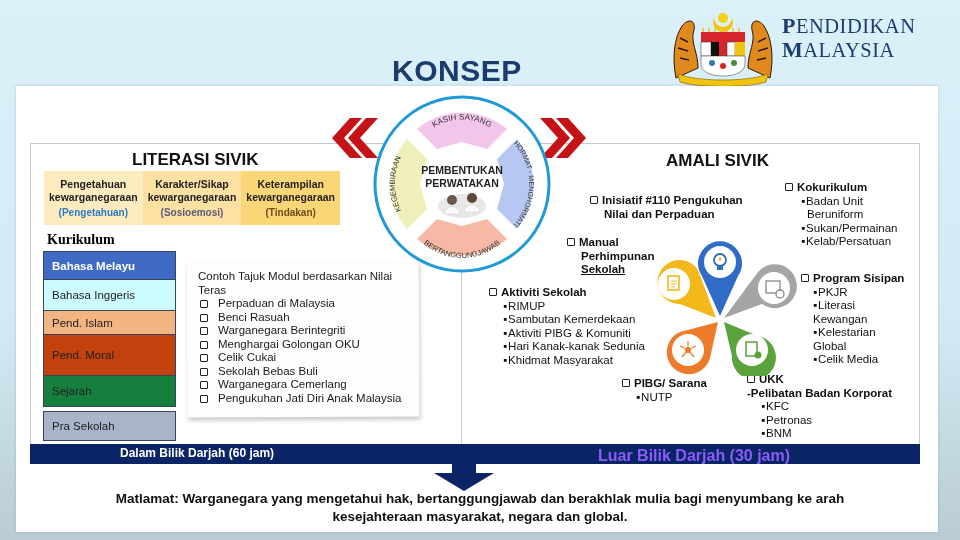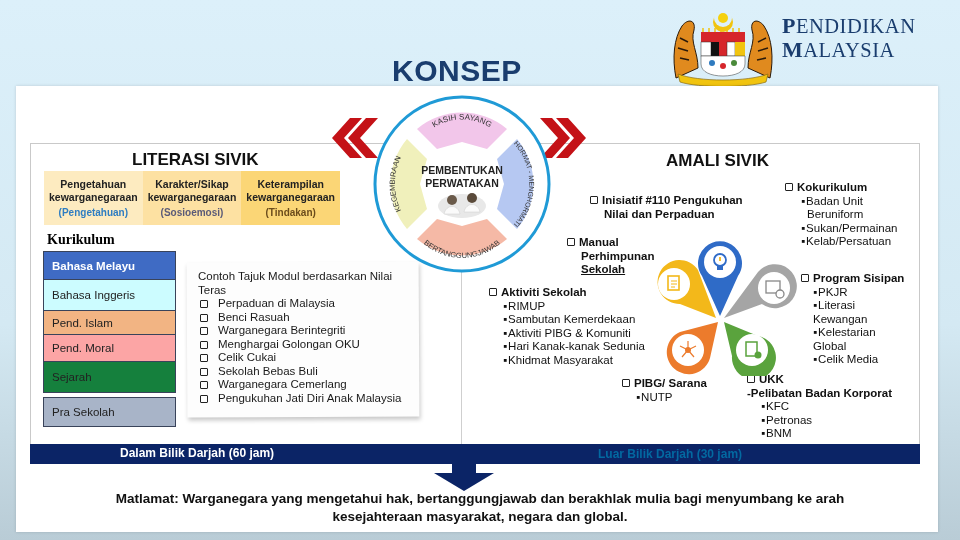--- a/index.html
+++ b/index.html
@@ -74,21 +74,21 @@
   }
 
   
   .circle-wrap { left: 372px; top: 94px; width: 180px; height: 180px; }
   .chev-left { left: 330px; top: 118px; }
   .chev-right { left: 540px; top: 118px; }
 
   
   .bar { left: 30px; top: 444px; width: 890px; height: 20px; background: #0b2466; }
   .bar-left { left: 120px; top: 446px; font-size: 12px; font-weight: 700; color: #fff; }
-  .bar-right { left: 598px; top: 447px; font-size: 12px; font-weight: 700; color: #0369a1; }
+  .bar-right { left: 598px; top: 447px; font-size: 16px; font-weight: 700; color: #8b5cf6; }
   .down-arrow { left: 434px; top: 463px; }
 
   .goal {
     left: 40px; top: 490px; width: 880px; text-align: center; font-size: 13.5px;
     font-weight: 700; color: #111; line-height: 18px;
   }
 
   
   .amali { font-size: 11.5px; color: #111; line-height: 13.5px; }
   .amali .head { font-weight: 700; }
@@ -157,21 +157,21 @@
     <div>kewarganegaraan</div>
     <div class="sub">(Tindakan)</div>
   </div>
 </div>
 
 <div class="abs kur-title">Kurikulum</div>
 <div class="abs kur-list">
   <div class="kur-item" style="background:#3f6bc4;color:#fff;height:30px;font-weight:700;">Bahasa Melayu</div>
   <div class="kur-item" style="background:#ccfcff;height:32px;">Bahasa Inggeris</div>
   <div class="kur-item" style="background:#f2b483;height:26px;">Pend. Islam</div>
-  <div class="kur-item" style="background:#fca5a5;height:28px;">Pend. Moral</div>
+  <div class="kur-item" style="background:#c2410c;height:42px;">Pend. Moral</div>
   <div class="kur-item" style="background:#15803d;height:32px;">Sejarah</div>
   <div class="kur-item gap" style="background:#a8b4c8;height:30px;">Pra Sekolah</div>
 </div>
 
 <div class="abs note"></div>
 <div class="abs note-text">
   <div>Contoh Tajuk Modul berdasarkan Nilai Teras</div>
   <div class="row">
       <span class="cb"></span>
       <span>Perpaduan di Malaysia</span>

